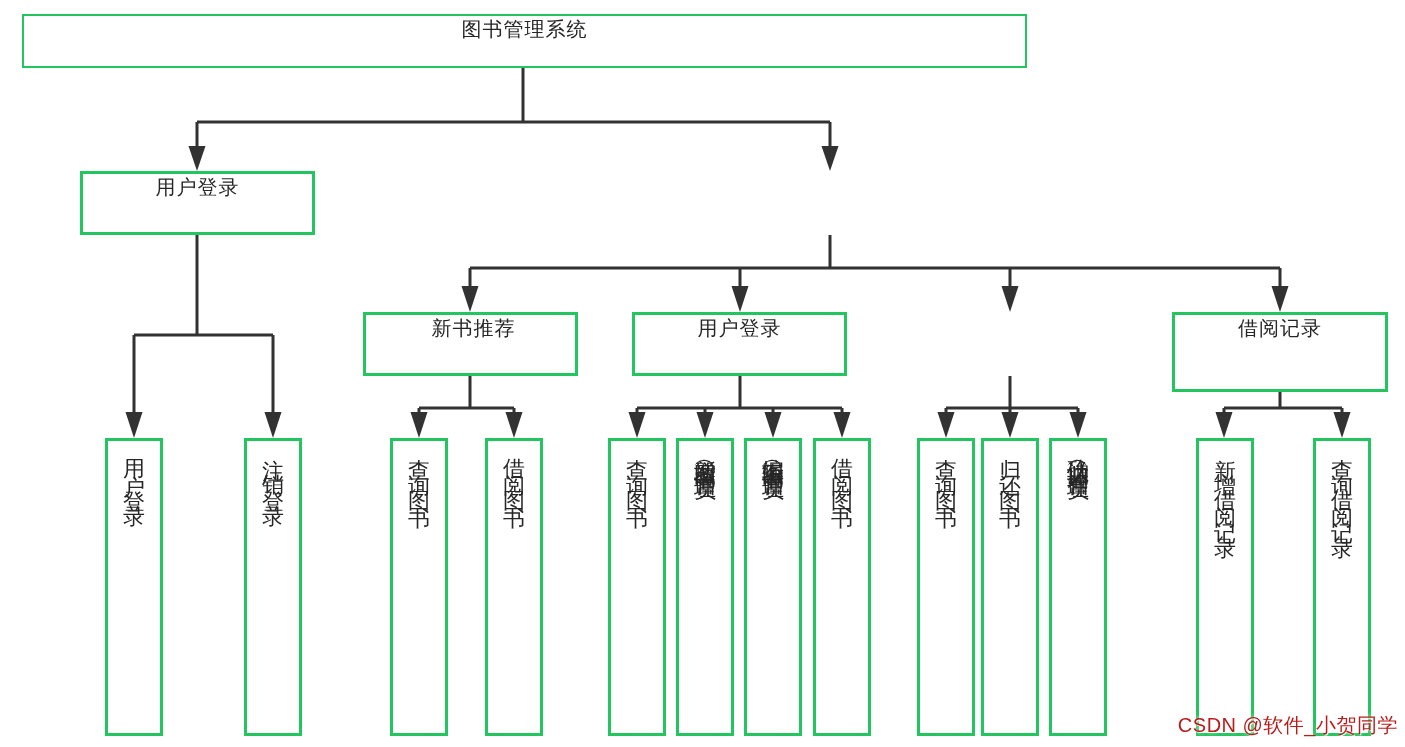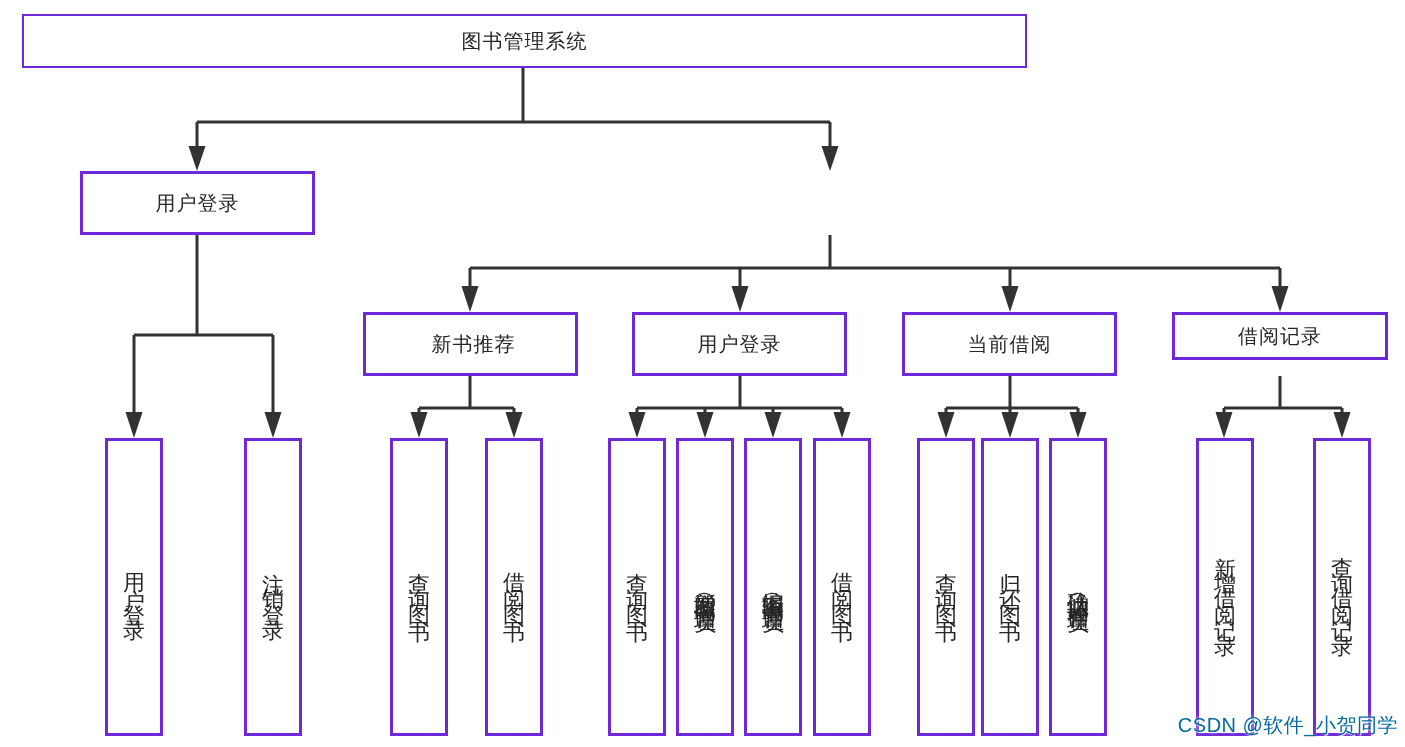--- a/index.html
+++ b/index.html
@@ -4,35 +4,35 @@
 <style>
   html,body{margin:0;padding:0;background:#ffffff;}
   .stage{
     position:relative;width:1405px;height:747px;background:#ffffff;
     font-family:"Liberation Sans","DejaVu Sans",sans-serif;
     overflow:hidden;
   }
   svg.wires{position:absolute;left:0;top:0;width:1405px;height:747px;}
   .box{
     position:absolute;box-sizing:border-box;background:#ffffff;
-    border:3px solid #6d28d9;color:#262626;
-    display:flex;align-items:center;justify-content:center;
+    border:3px solid #22c55e;color:#262626;
+    display:flex;justify-content:center;
   }
   .root{border-width:2px;}
   .hd{font-size:20px;font-weight:500;letter-spacing:1px;white-space:nowrap;}
   .leaf{border-width:3px;}
   .vtext{
     writing-mode:vertical-rl;text-orientation:mixed;
     font-size:22px;line-height:1;letter-spacing:16px;
     font-weight:500;color:#262626;
   }
   .vtext.tight{letter-spacing:3px;}
   .watermark{
     position:absolute;top:712px;right:7px;
-    font-size:20px;color:#0369a1;letter-spacing:0.5px;white-space:nowrap;
+    font-size:20px;color:#b91c1c;letter-spacing:0.5px;white-space:nowrap;
     text-shadow:0 0 4px rgba(255,255,255,0.95), 1px 1px 0 rgba(255,255,255,0.85);
     z-index:5;
   }
 </style>
 </head>
 <body>
 
 <div class="stage">
 
   <svg class="wires" viewBox="0 0 1405 747" xmlns="http://www.w3.org/2000/svg">
@@ -89,24 +89,21 @@
   <div class="box" style="left:80px;top:171px;width:235px;height:64px;">
     <span class="hd">用户登录</span>
   </div>
 
   <div class="box" style="left:363px;top:312px;width:215px;height:64px;padding-left:6px;">
     <span class="hd">新书推荐</span>
   </div>
   <div class="box" style="left:632px;top:312px;width:215px;height:64px;">
     <span class="hd">用户登录</span>
   </div>
-  <div class="box" style="left:902px;top:312px;width:215px;height:64px;">
-    <span class="hd">当前借阅</span>
-  </div>
-  <div class="box" style="left:1172px;top:312px;width:216px;height:48px;">
+  <div class="box" style="left:1172px;top:312px;width:216px;height:80px;">
     <span class="hd">借阅记录</span>
   </div>
 
   <div class="box leaf" style="left:105px;top:438px;width:58px;height:298px;">
     <span class="vtext">用户登录</span>
   </div>
   <div class="box leaf" style="left:244px;top:438px;width:58px;height:298px;">
     <span class="vtext">注销登录</span>
   </div>
 

